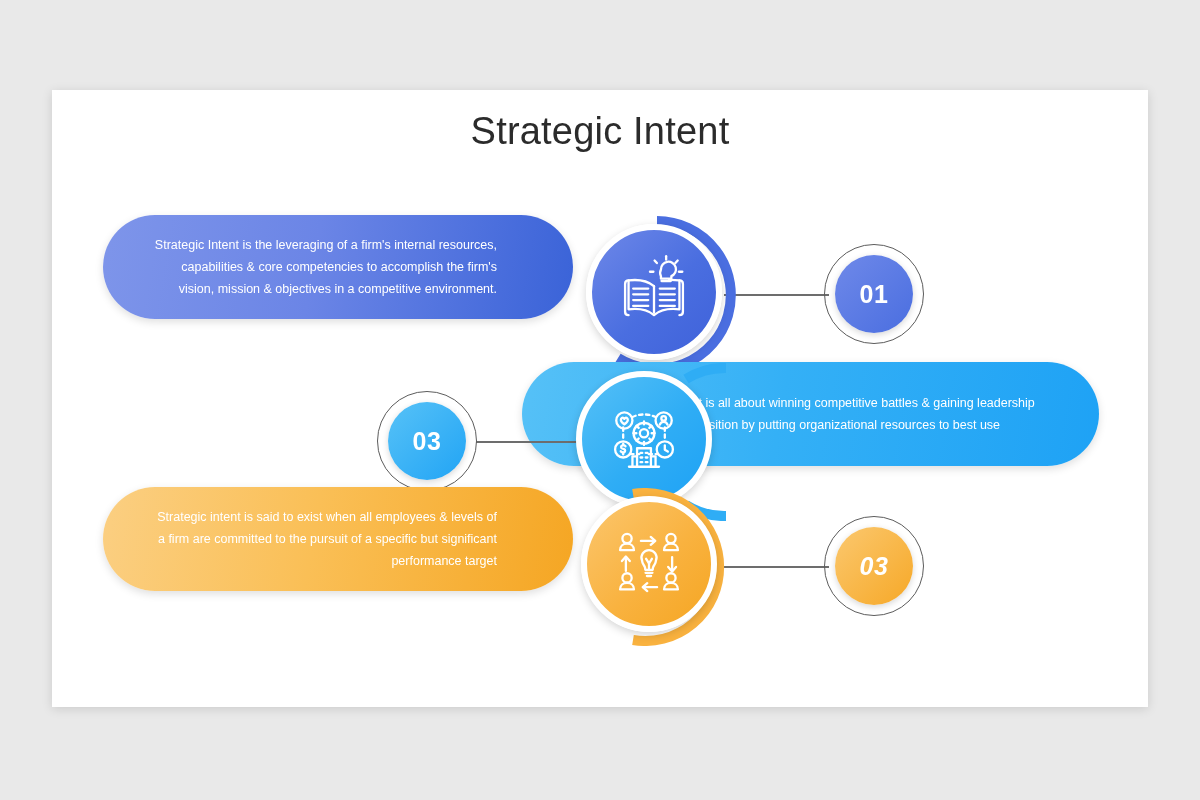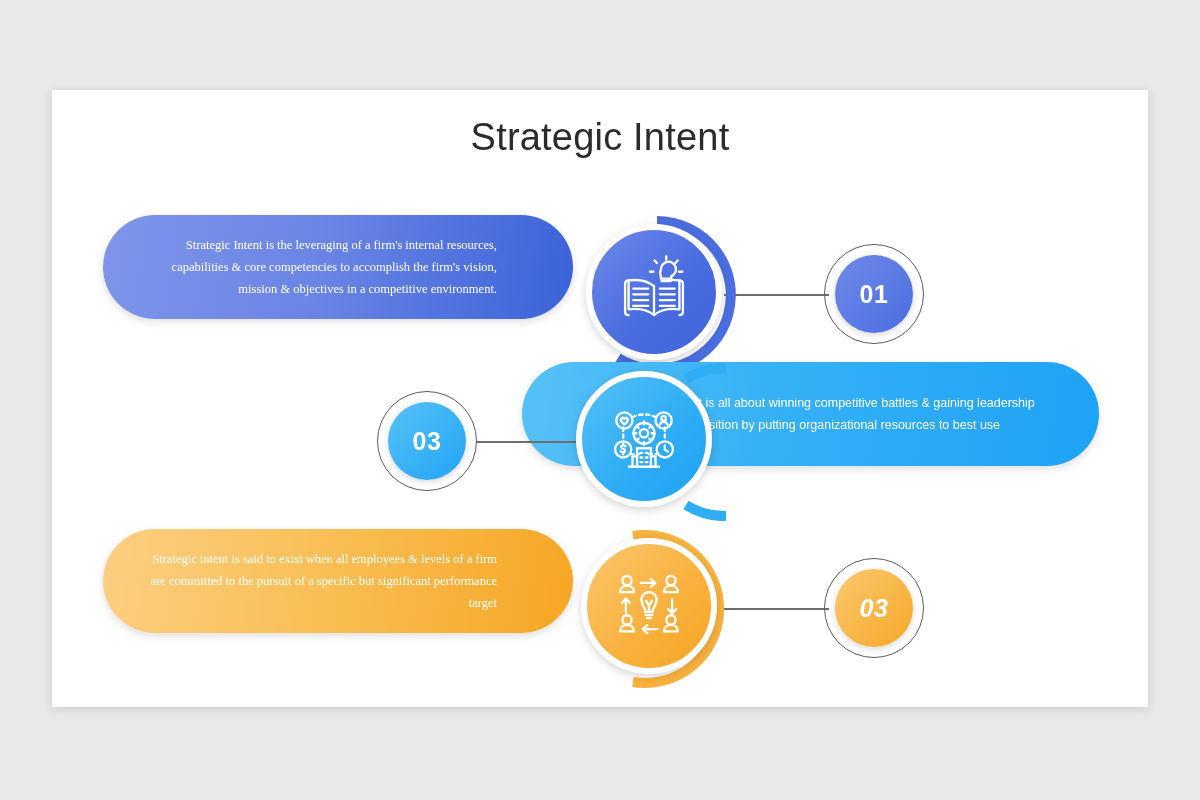--- a/index.html
+++ b/index.html
@@ -20,21 +20,21 @@
     top: 90px;
     width: 1096px;
     height: 617px;
     background: #ffffff;
     box-shadow: 0 2px 10px rgba(0,0,0,0.13);
   }
 
   .page-title {
     position: absolute;
     left: 0;
-    top: 26px;
+    top: 20px;
     width: 1096px;
     text-align: center;
     font-size: 38px;
     color: #2b2b2b;
     letter-spacing: 0.2px;
     font-weight: normal;
   }
   .page-subtitle {
     position: absolute;
     left: 0;
@@ -47,21 +47,21 @@
   }
 
   .row {
     position: absolute;
     left: 0;
     width: 1096px;
     height: 160px;
   }
   .row-1 { top: 125px; }
   .row-2 { top: 272px; }
-  .row-3 { top: 439px; }
+  .row-3 { top: 397px; }
 
   
   .panel {
     position: absolute;
     height: 104px;
     border-radius: 52px;
     box-sizing: border-box;
     display: flex;
     align-items: center;
     box-shadow: 0 3px 9px rgba(0,0,0,0.13);
@@ -70,21 +70,20 @@
     font-size: 12.5px;
     line-height: 22px;
     color: #ffffff;
   }
 
   .panel-left {
     left: 51px;
     width: 470px;
     padding: 0 76px 0 44px;
     justify-content: flex-end;
-    font-family: Liberation Serif, serif;
   }
   .panel-left .panel-text { text-align: right; }
 
   .panel-right {
     left: 470px;
     width: 577px;
     padding: 0 44px 0 173px;
     justify-content: flex-start;
   }
   .panel-right .panel-text { text-align: left; }

